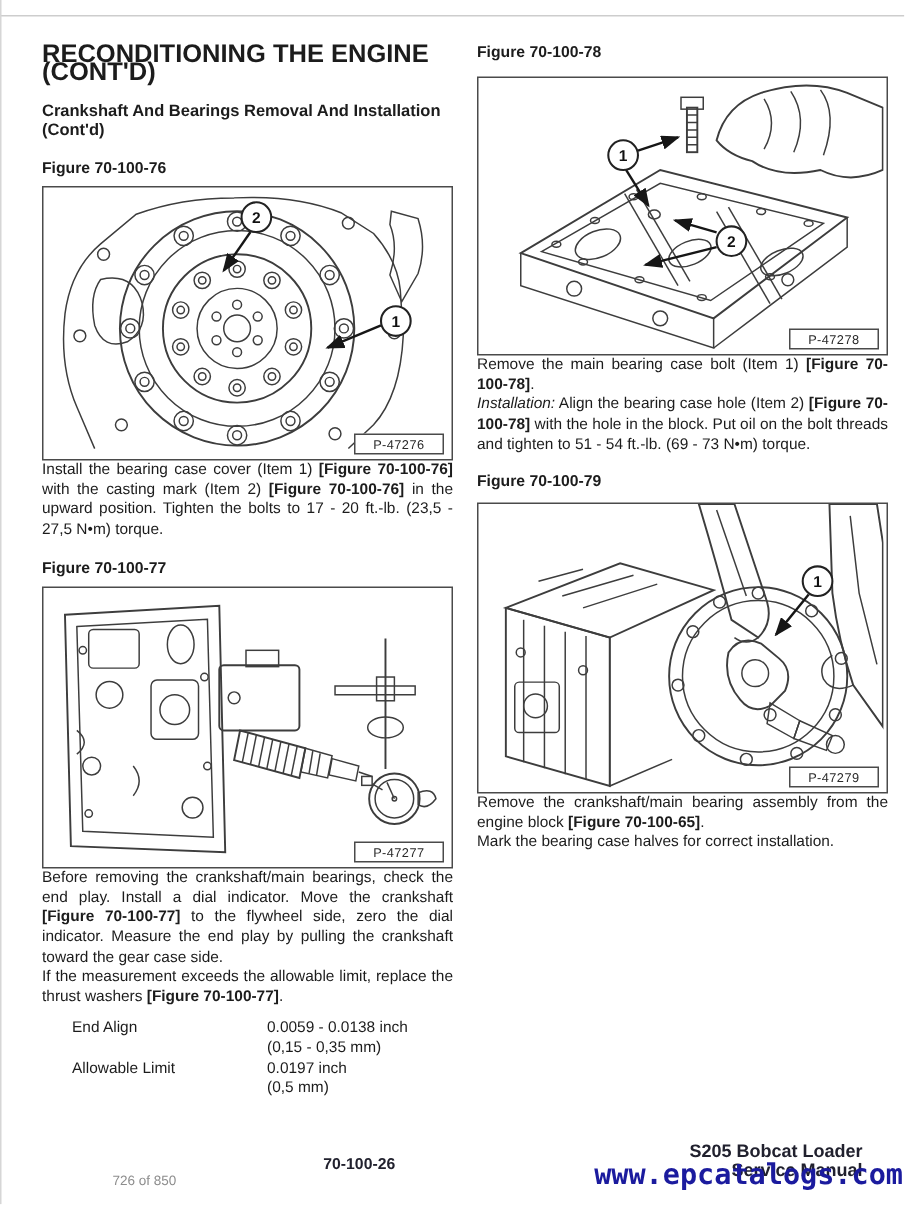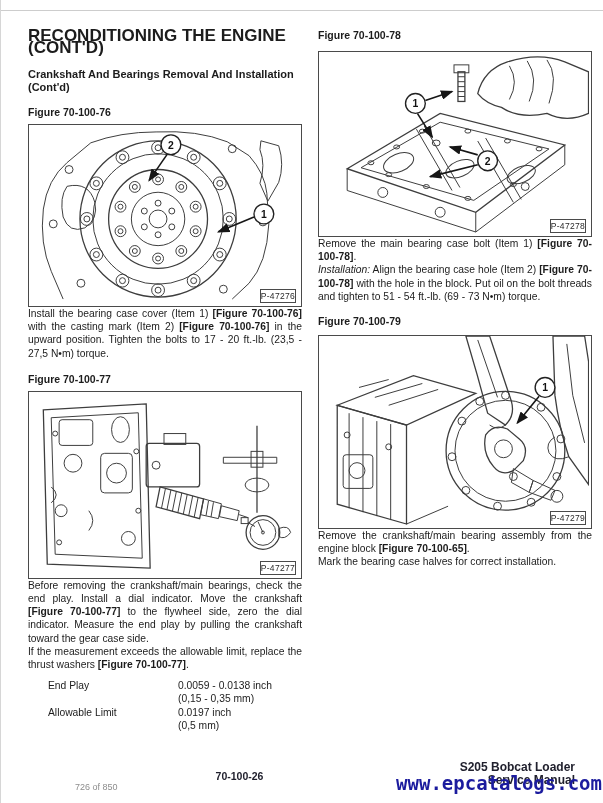--- a/index.html
+++ b/index.html
@@ -12,21 +12,21 @@
   .col{position:absolute;top:30px;width:274px;}
   .col-left{left:28px;}
   .col-right{left:318px;}
   .title{font-size:17px;font-weight:bold;margin:0 0 14px 0;line-height:12px;}
   .subtitle{font-size:11px;font-weight:bold;margin:0 0 13px 0;line-height:13px;}
   .fig-label{font-size:10.5px;font-weight:bold;line-height:11px;margin:0 0 6px 0;}
   .fig-box{border:1.2px solid #4a4a4a;position:relative;background:#fff;box-sizing:border-box;}
   .fig-box svg{display:block;}
   .photo-id{
     position:absolute;right:5px;bottom:3px;border:1px solid #4a4a4a;background:#fff;
-    font-size:8.5px;line-height:12px;padding:0 0;letter-spacing:.3px;color:#2a2a2a;
+    font-size:8.5px;line-height:12px;padding:0 12px;letter-spacing:.3px;color:#2a2a2a;
   }
   p.body{font-size:10.3px;line-height:13.2px;text-align:justify;margin:0;}
   .spec{margin:8px 0 0 20px;font-size:10.3px;line-height:13.2px;}
   .spec-row{display:flex;}
   .spec-name{width:130px;flex:none;}
   .note{display:flex;font-weight:bold;font-size:10.3px;line-height:13.2px;}
   .note-label{flex:none;width:36px;}
   .note-body{text-align:justify;flex:1;} .mt8{margin-top:8px;} .mt9{margin-top:9px;}
   .mt12{margin-top:12px;} .mt13{margin-top:13px;} .mt14{margin-top:14px;}
   .sheet-number{position:absolute;left:75px;top:782px;font-size:9px;color:#8d8d8d;text-align:center;}
@@ -208,21 +208,21 @@
       </svg>
       <div class="photo-id">P-47277</div>
     </div>
 
     <p class="body mt12"><span>Before removing the crankshaft/main bearings, check the end play. Install a dial indicator. Move the crankshaft </span><b>[Figure 70-100-77]</b><span> to the flywheel side, zero the dial indicator. Measure the end play by pulling the crankshaft toward the gear case side.</span></p>
 
     <p class="body mt8"><span>If the measurement exceeds the allowable limit, replace the thrust washers </span><b>[Figure 70-100-77]</b><span>.</span></p>
 
     <div class="spec">
       <div class="spec-row">
-        <div class="spec-name">End Play</div>
+        <div class="spec-name">End Align</div>
         <div class="spec-val">
           <div>0.0059 - 0.0138 inch</div>
           <div>(0,15 - 0,35 mm)</div>
         </div>
       </div>
       <div class="spec-row">
         <div class="spec-name">Allowable Limit</div>
         <div class="spec-val">
           <div>0.0197 inch</div>
           <div>(0,5 mm)</div>

